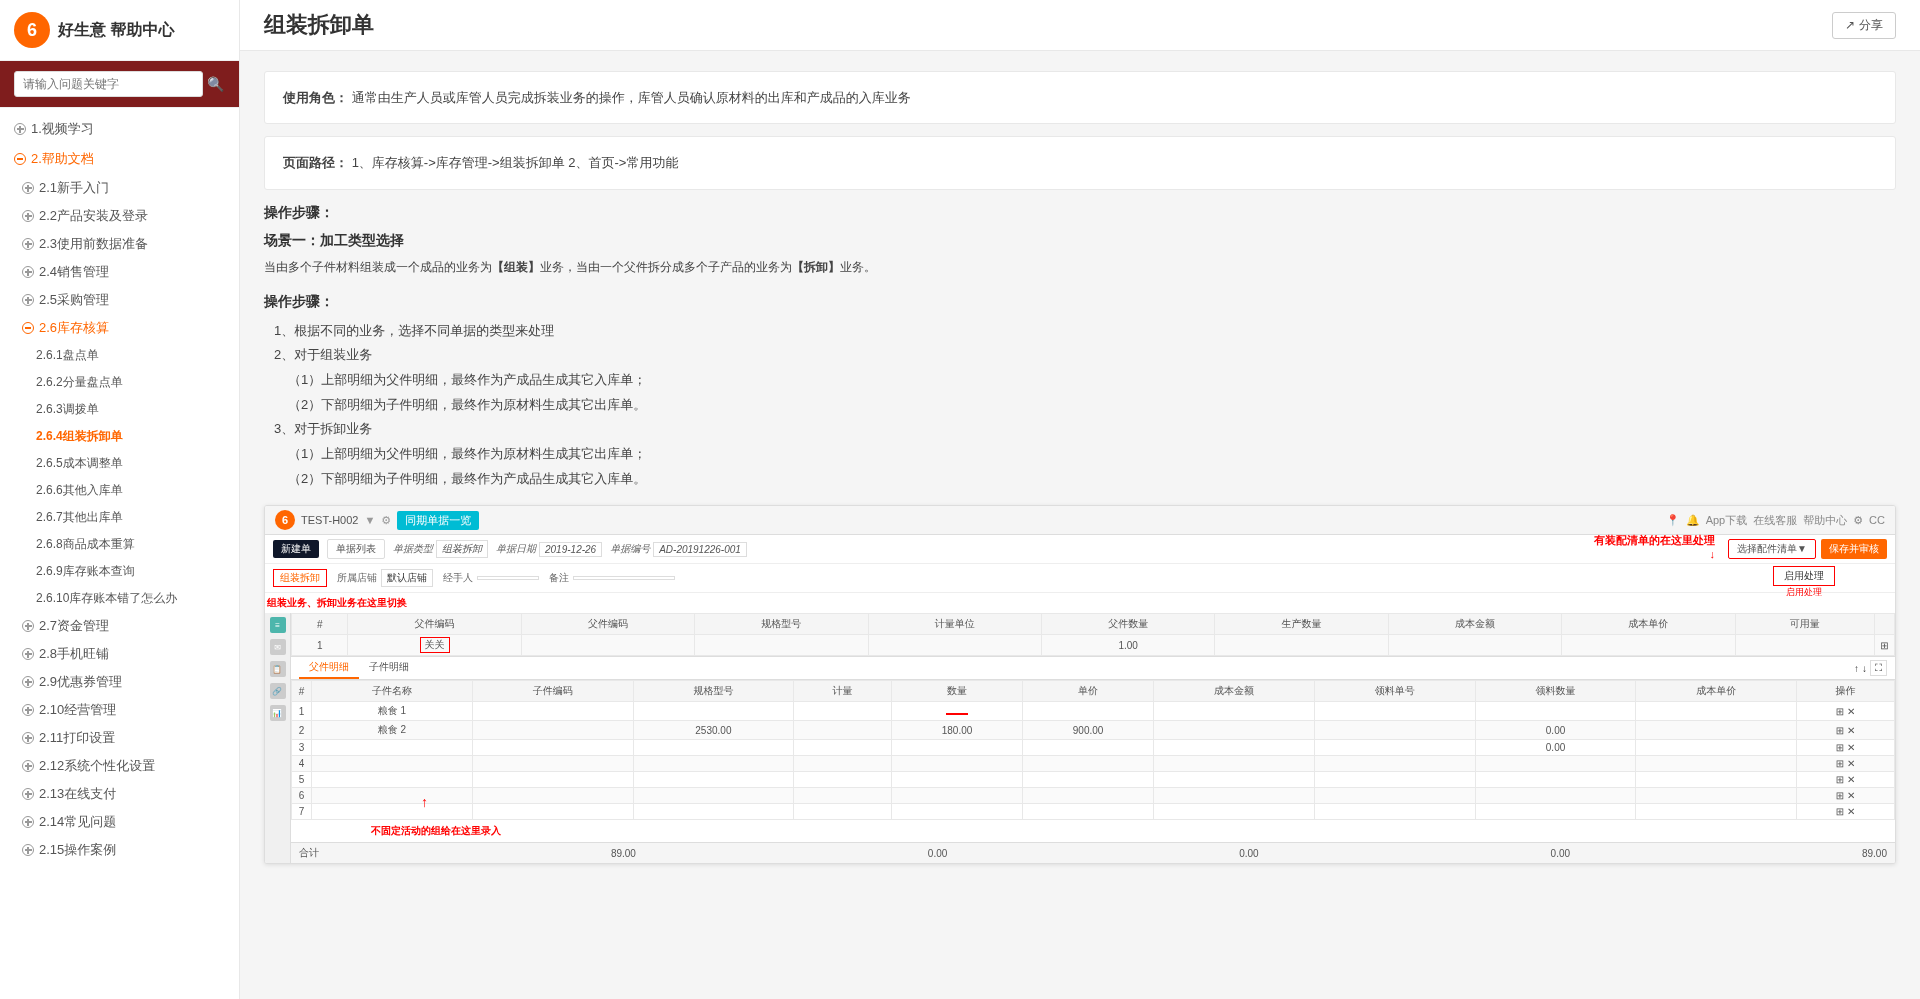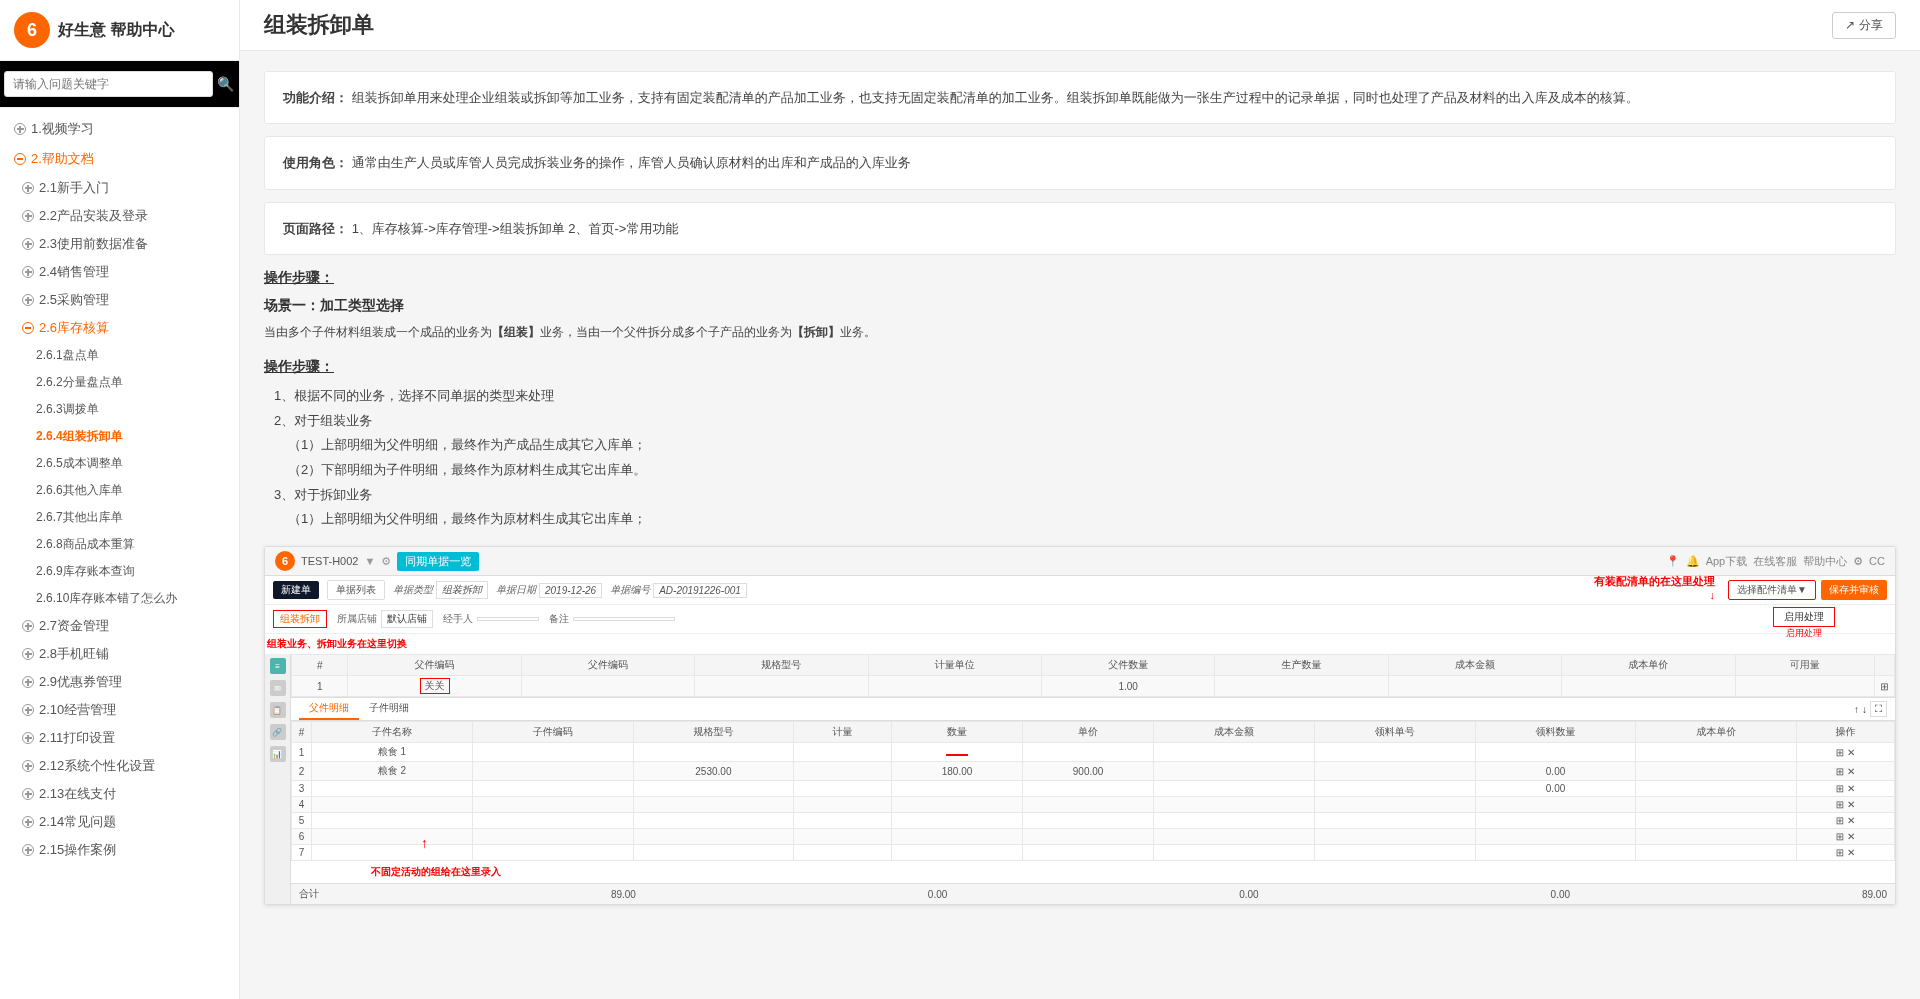--- a/index.html
+++ b/index.html
@@ -27,24 +27,24 @@
       background: #f60;
       border-radius: 50%;
       display: flex; align-items: center; justify-content: center;
       color: #fff; font-size: 18px; font-weight: bold;
       margin-right: 8px; flex-shrink: 0;
     }
     #app-title {
       font-size: 16px; font-weight: bold; color: #333;
     }
     #search-box {
-      padding: 10px 4px;
+      padding: 10px 14px;
       border-bottom: 1px solid #f0f0f0;
       display: flex; align-items: center;
-      background: #000000;
+      background: #7f1d1d;
     }
     #search-input {
       flex: 1; border: 1px solid #ddd; border-radius: 3px;
       padding: 5px 8px; font-size: 12px; outline: none;
       color: #999;
     }
     #search-icon-btn {
       margin-left: 5px; cursor: pointer; color: #999; font-size: 14px;
     }
     #nav-tree {
@@ -90,21 +90,21 @@
       background: #fff;
     }
     #content-area {
       flex: 1; overflow-y: auto; padding: 20px 24px;
     }
     .info-block {
       background: #fff; border: 1px solid #e8e8e8; border-radius: 3px;
       padding: 14px 18px; margin-bottom: 12px; font-size: 13px; line-height: 1.8; color: #444;
     }
     .info-block b { font-weight: bold; }
-    .section-title { font-size: 14px; font-weight: bold; color: #333; margin: 14px 0 8px 0; text-decoration: underline; }
+    .section-title { font-size: 14px; font-weight: bold; color: #333; margin: 14px 0 8px 0; }
     .scenario-title { font-size: 14px; font-weight: bold; color: #333; margin: 10px 0 6px 0; }
     .content-text { font-size: 12px; color: #444; line-height: 1.9; margin-bottom: 6px; }
     .step-item { font-size: 13px; color: #444; line-height: 1.9; margin-left: 10px; }
     .indent-1 { margin-left: 24px; }
 
     
     .screenshot-container {
       border: 1px solid #ddd; border-radius: 3px; overflow: hidden;
       margin-top: 12px; background: #fff;
       box-shadow: 0 1px 4px rgba(0,0,0,0.1);
@@ -266,24 +266,20 @@
 <div id="main">
   <div id="top-bar">
     <h1 id="page-title">组装拆卸单</h1>
     <button id="share-btn">
       <span>↗</span>
       <span>分享</span>
     </button>
   </div>
   <div id="content-area">
 
-    <div class="info-block">
-      <b>功能介绍：</b>
-      <span>组装拆卸单用来处理企业组装或拆卸等加工业务，支持有固定装配清单的产品加工业务，也支持无固定装配清单的加工业务。组装拆卸单既能做为一张生产过程中的记录单据，同时也处理了产品及材料的出入库及成本的核算。</span>
-    </div>
 
     <div class="info-block">
       <b>使用角色：</b>
       <span>通常由生产人员或库管人员完成拆装业务的操作，库管人员确认原材料的出库和产成品的入库业务</span>
     </div>
 
     <div class="info-block">
       <b>页面路径：</b>
       <span>1、库存核算-&gt;库存管理-&gt;组装拆卸单  2、首页-&gt;常用功能</span>
     </div>
@@ -293,20 +289,21 @@
     <div class="content-text">
       当由多个子件材料组装成一个成品的业务为<b>【组装】</b>业务，当由一个父件拆分成多个子产品的业务为<b>【拆卸】</b>业务。
     </div>
     <div class="section-title">操作步骤：</div>
     <div class="step-item">1、根据不同的业务，选择不同单据的类型来处理</div>
     <div class="step-item">2、对于组装业务</div>
     <div class="step-item indent-1">（1）上部明细为父件明细，最终作为产成品生成其它入库单；</div>
     <div class="step-item indent-1">（2）下部明细为子件明细，最终作为原材料生成其它出库单。</div>
     <div class="step-item">3、对于拆卸业务</div>
     <div class="step-item indent-1">（1）上部明细为父件明细，最终作为原材料生成其它出库单；</div>
+    <div class="step-item indent-1">（2）下部明细为子件明细，最终作为产成品生成其它入库单。</div>
 
     <div class="content-img-wrapper">
       <div class="screenshot-container">
 
         <div class="ss-topbar">
           <div class="ss-topbar-left">
             <div class="ss-orange-logo">6</div>
             <span style="font-size:11px;color:#555;">TEST-H002</span>
             <span style="color:#999;">▼</span>
             <span style="color:#999;">⚙</span>

